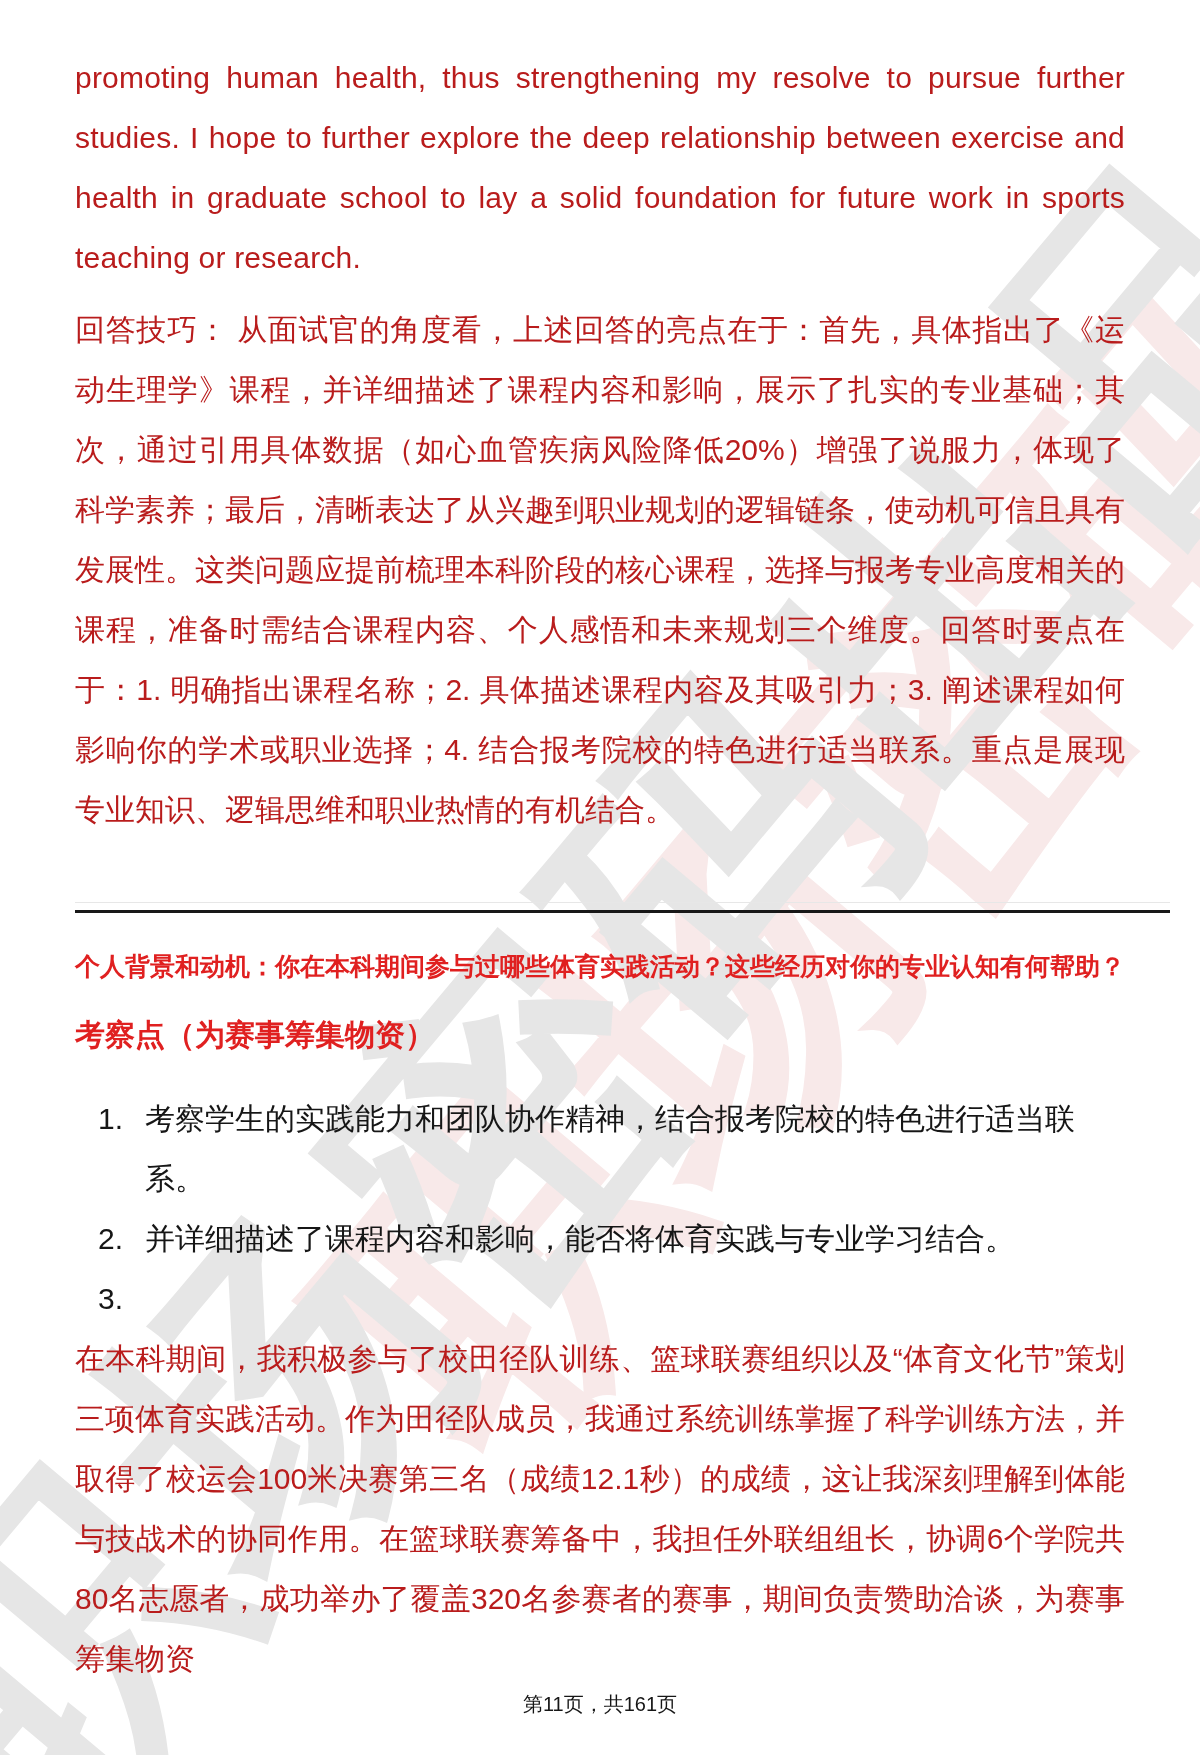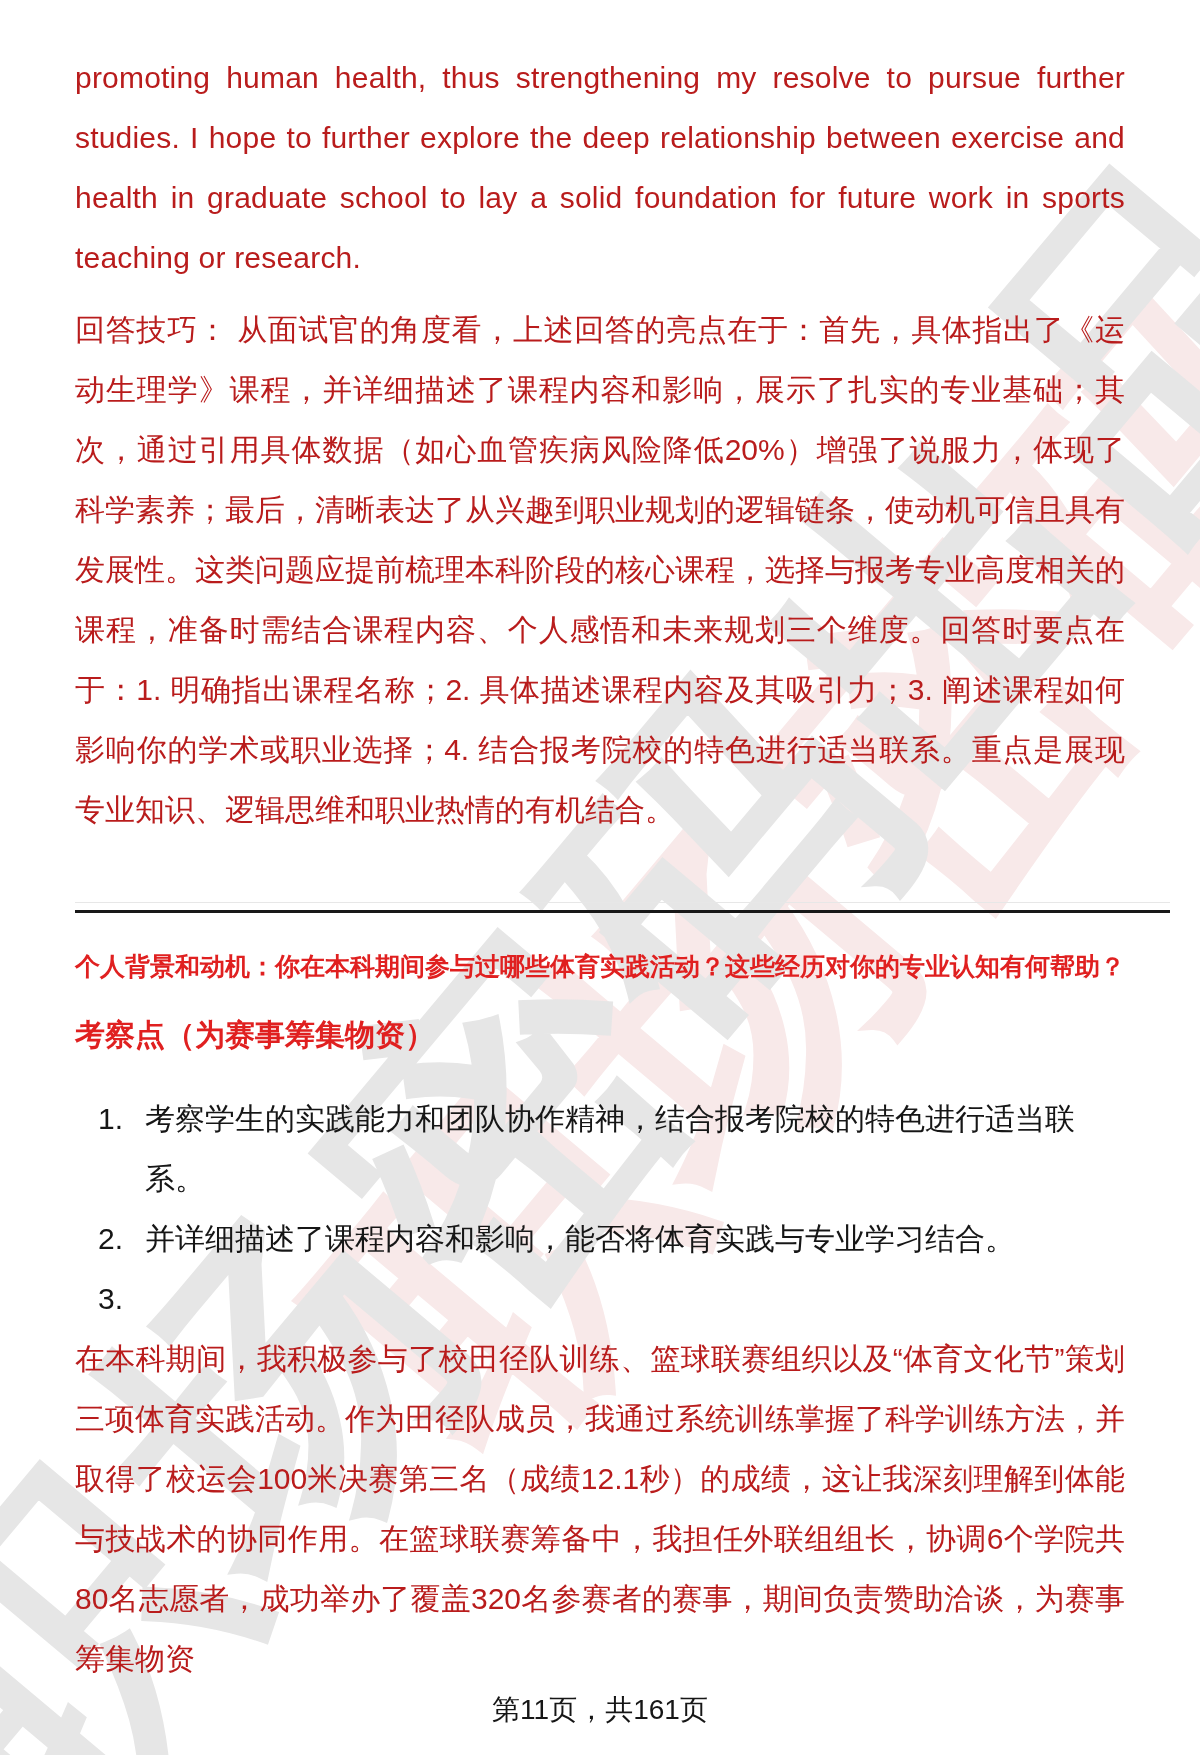--- a/index.html
+++ b/index.html
@@ -83,21 +83,21 @@
   }
   .answer-label {
     margin-top: 30px;
   }
   .footer {
     position: absolute;
     left: 0;
     right: 0;
     top: 1691px;
     text-align: center;
-    font-size: 28px;
+    font-size: 20px;
     color: #161616;
     z-index: 2;
   }
 </style>
 </head>
 <body>
 
 <div class="page">
 
   <div class="watermark wm-pink" style="color: rgb(248, 233, 233);">职场密码出品</div>

